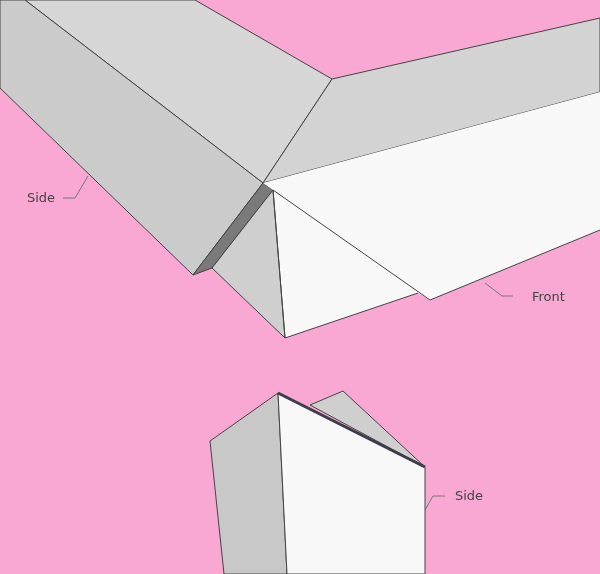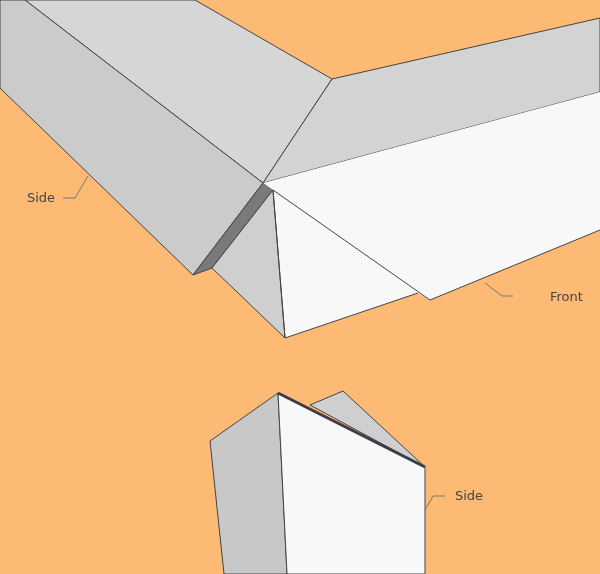--- a/index.html
+++ b/index.html
@@ -1,21 +1,21 @@
 <!DOCTYPE html>
 <html><head>
   <meta charset="utf-8">
   <style>
     html, body { margin: 0; padding: 0; background: #f4f4f4; }
     #canvas {
       position: relative;
       width: 600px;
       height: 574px;
       overflow: hidden;
-      background: #fdba74;
+      background: #f9a8d4;
     }
     #canvas svg { position: absolute; left: 0; top: 0; }
     .label {
       position: absolute;
       font-family: "DejaVu Sans", sans-serif;
       font-size: 13px;
       color: #444;
       line-height: 1;
       white-space: nowrap;
     }
@@ -46,15 +46,15 @@
     </g>
 
     <g stroke="#777" stroke-width="1" fill="none">
       <polyline points="63,198 75,198 88,176"></polyline>
       <polyline points="485,283 502,296 513,296"></polyline>
       <polyline points="425,510 433,496 445,496"></polyline>
     </g>
   </svg>
 
   <span class="label" style="left:27px; top:191px;">Side</span>
-  <span class="label" style="left:550px; top:290px;">Front</span>
+  <span class="label" style="left:532px; top:290px;">Front</span>
   <span class="label" style="left:455px; top:489px;">Side</span>
 </div>
 
 </body></html>

